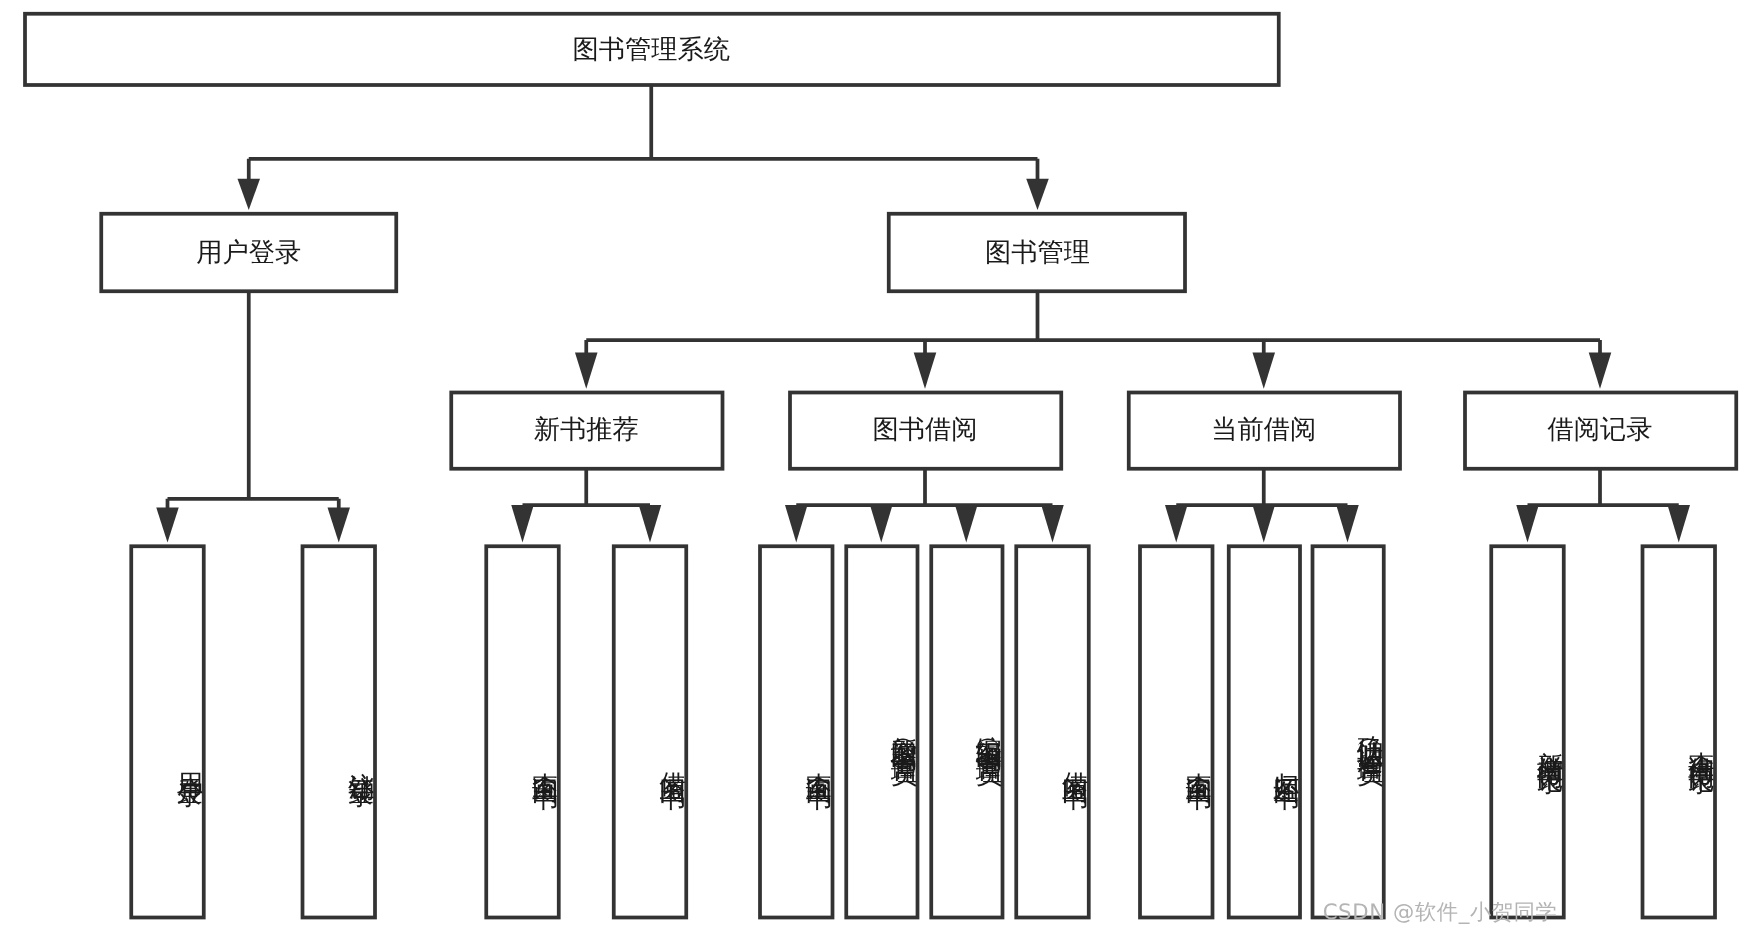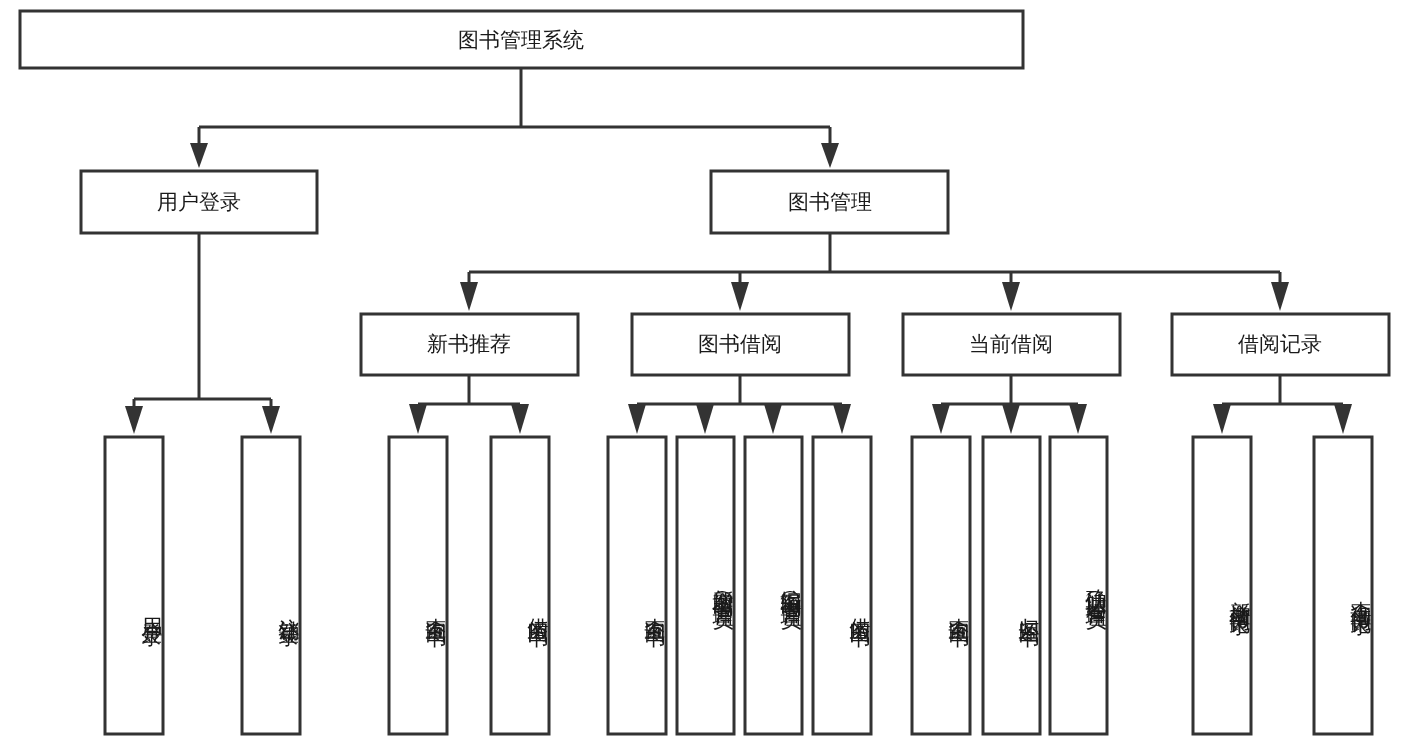--- a/index.html
+++ b/index.html
@@ -219,14 +219,15 @@
   <div class="leaf-label-wrap" style="left:745px; top:443px; width:57px; height:285px;">编辑图书（管理员）</div>
   <div class="leaf-label-wrap" style="left:813px; top:487px; width:58px; height:240px;">借阅图书</div>
 
   <div class="leaf-label-wrap" style="left:912px; top:487px; width:58px; height:240px;">查询图书</div>
   <div class="leaf-label-wrap" style="left:983px; top:487px; width:57px; height:240px;">归还图书</div>
   <div class="leaf-label-wrap" style="left:1050px; top:443px; width:57px; height:285px;">确认归还（管理员）</div>
 
   <div class="leaf-label-wrap" style="left:1193px; top:460px; width:58px; height:265px;">新增借阅记录</div>
   <div class="leaf-label-wrap" style="left:1314px; top:460px; width:58px; height:265px;">查询借阅记录</div>
 
+  <div id="watermark">CSDN @软件_小贺同学</div>
 
 </div>
 
 </body></html>

